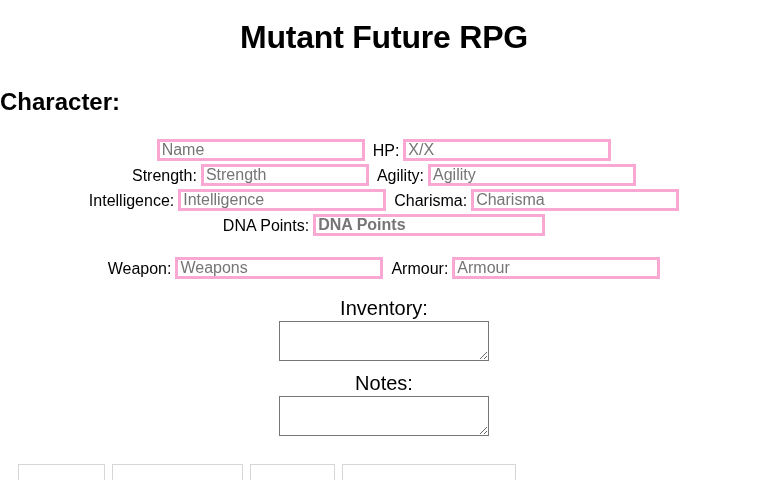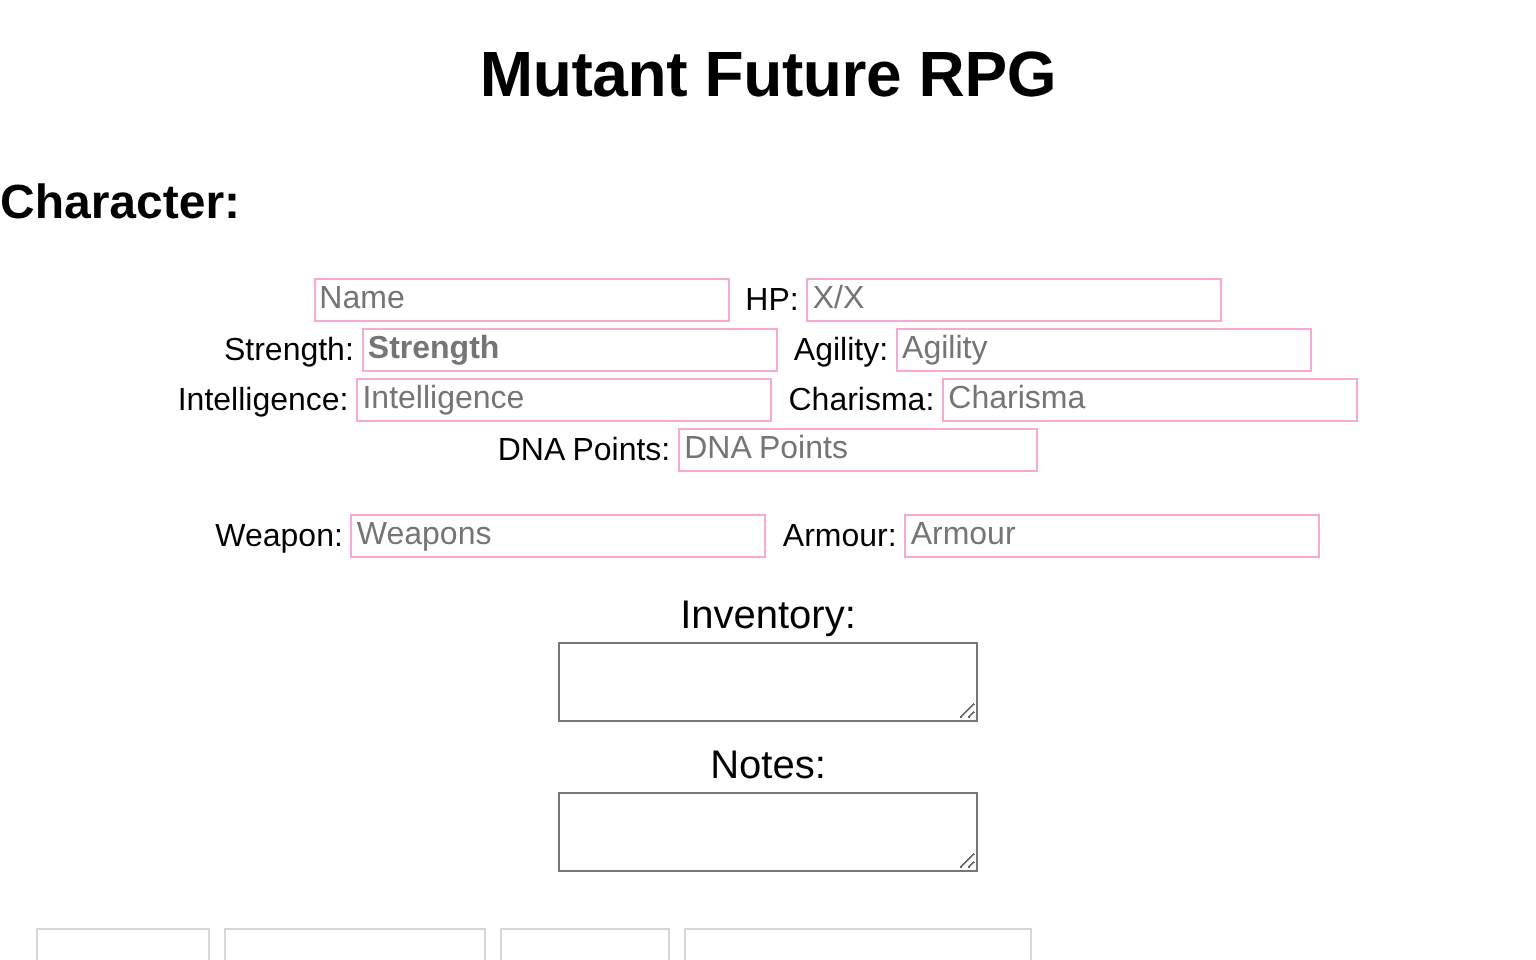--- a/index.html
+++ b/index.html
@@ -50,37 +50,37 @@
   .row .lbl {
     font-size: 16px;
     line-height: 19px;
     padding-right: 4px;
   }
   .fld {
     font-family: "Liberation Sans", sans-serif;
     font-size: 16px;
     line-height: normal;
     padding: 1px 2px;
-    border: 1px solid #f9a8d4;
+    border: 3px solid #f9a8d4;
     background: #ffffff;
     color: #6d28d9;
     box-sizing: border-box;
     height: 22px;
   }
   .fld::placeholder {
     color: #757575;
     opacity: 1;
   }
   .w-name     { width: 208px; }
   .w-hp       { width: 208px; }
-  .w-strength { width: 208px; font-weight: bold; }
+  .w-strength { width: 168px; }
   .w-agility  { width: 208px; }
   .w-intel    { width: 208px; }
   .w-charisma { width: 208px; }
-  .w-dna      { width: 180px; }
+  .w-dna      { width: 232px; font-weight: bold; }
   .w-weapon   { width: 208px; }
   .w-armour   { width: 208px; }
 
   .gap-lbl { padding-left: 8px; text-align: center; }
 
   
   .gear-block { margin-top: 21px; }
 
   
   .ta-block { margin-top: 20px; text-align: center; }

